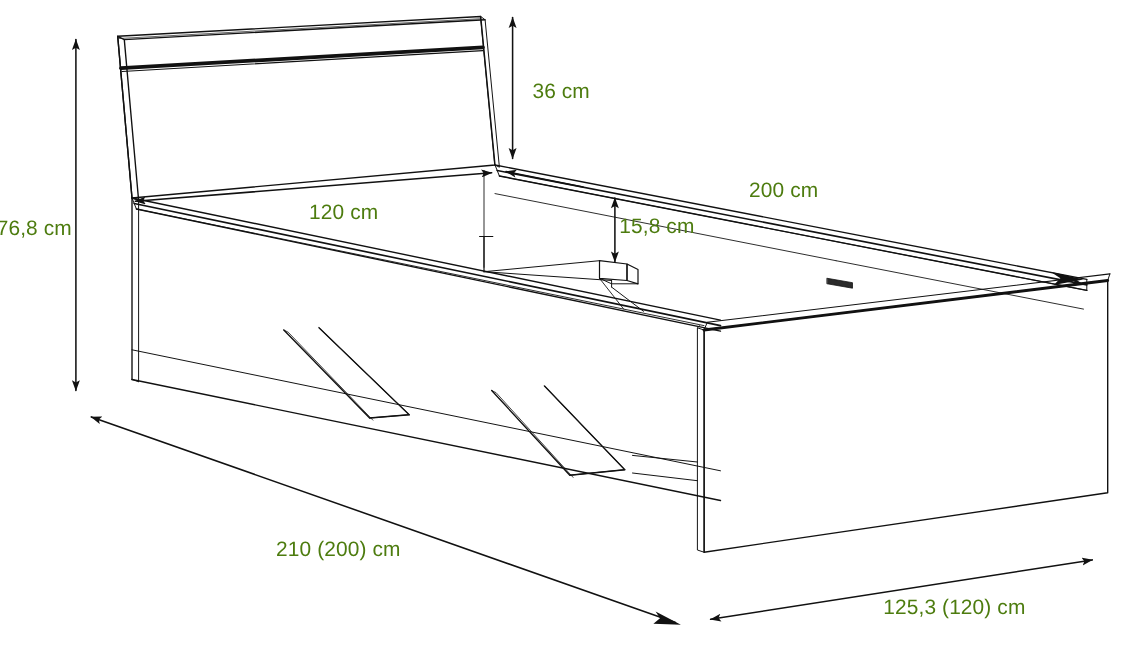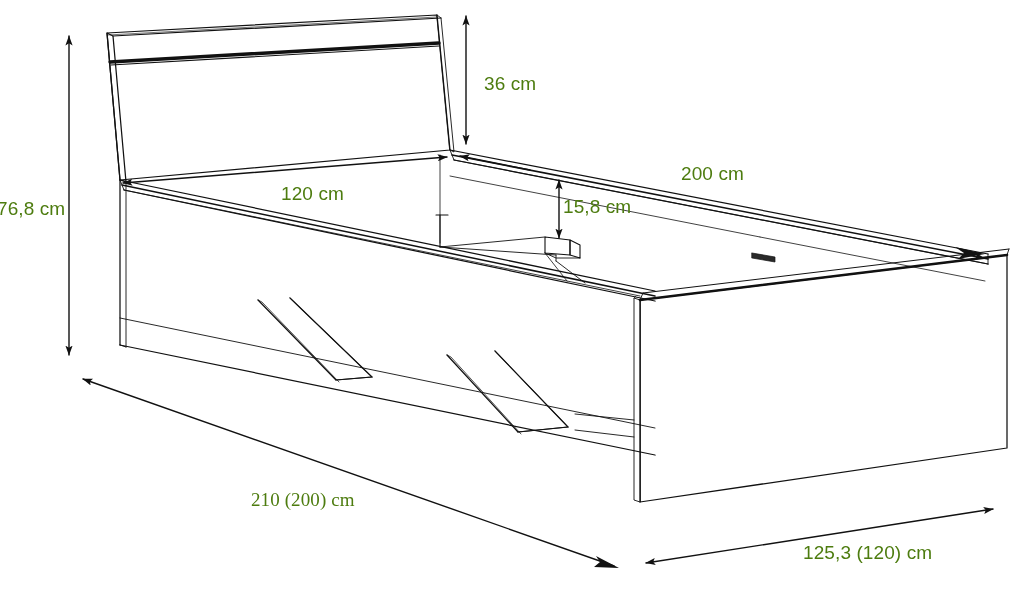--- a/index.html
+++ b/index.html
@@ -184,17 +184,17 @@
   <div class="dim-label" style="left:-3px; top:198px;">76,8 cm</div>
 
   <div class="dim-label" style="left:484px; top:73px;">36 cm</div>
 
   <div class="dim-label" style="left:281px; top:135px;margin-top:48px;">120 cm</div>
 
   <div class="dim-label" style="left:681px; top:163px;">200 cm</div>
 
   <div class="dim-label" style="left:563px; top:196px;text-align:center;">15,8 cm</div>
 
-  <div class="dim-label" style="left:251px; top:489px;font-family:Liberation Serif, serif;">210 (200) cm</div>
+  <div class="dim-label" style="left:251px; top:489px;">210 (200) cm</div>
 
   <div class="dim-label" style="left:803px; top:542px;">125,3 (120) cm</div>
 
 </div>
 
 </body></html>

